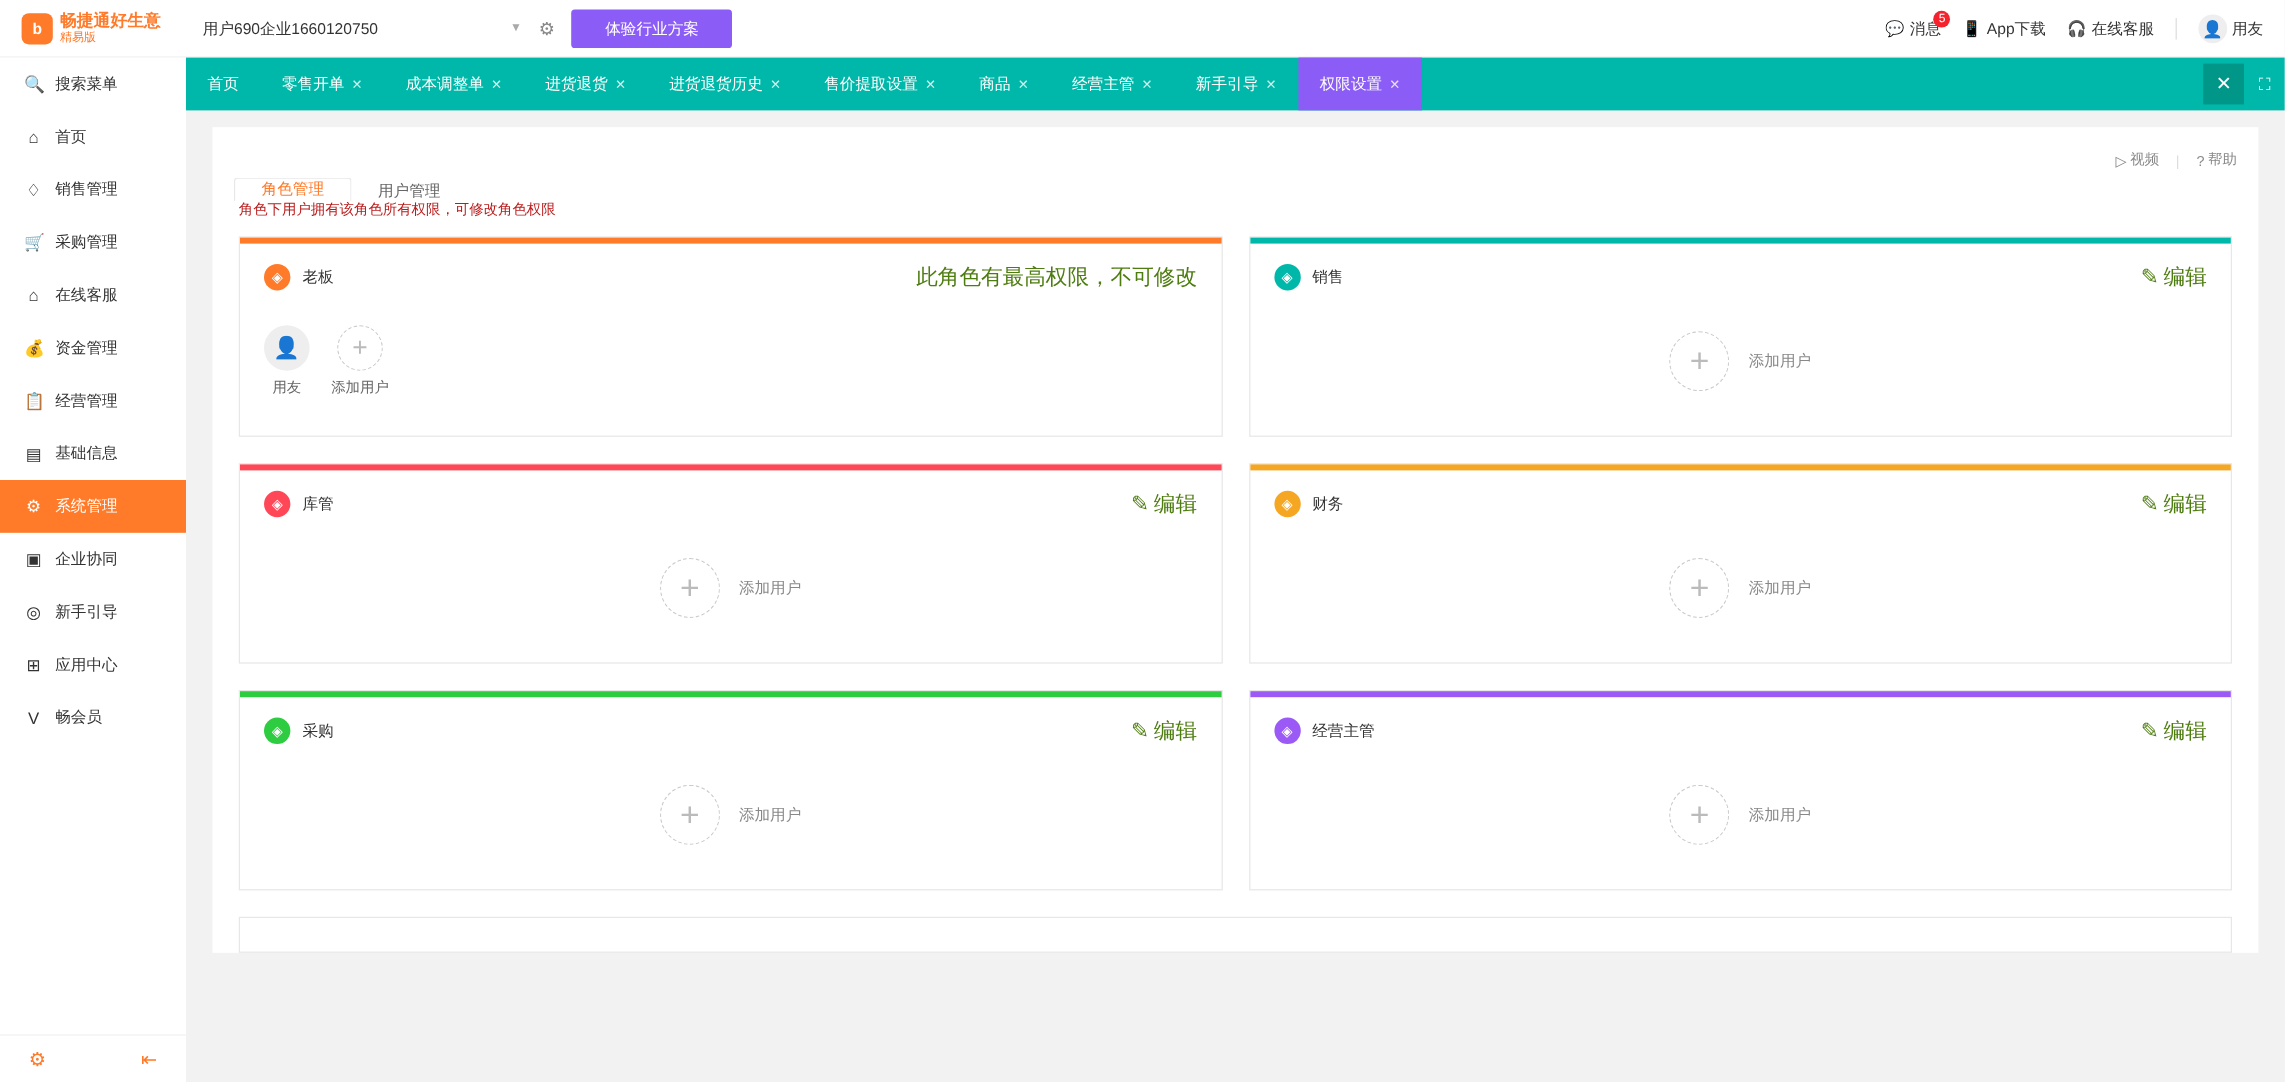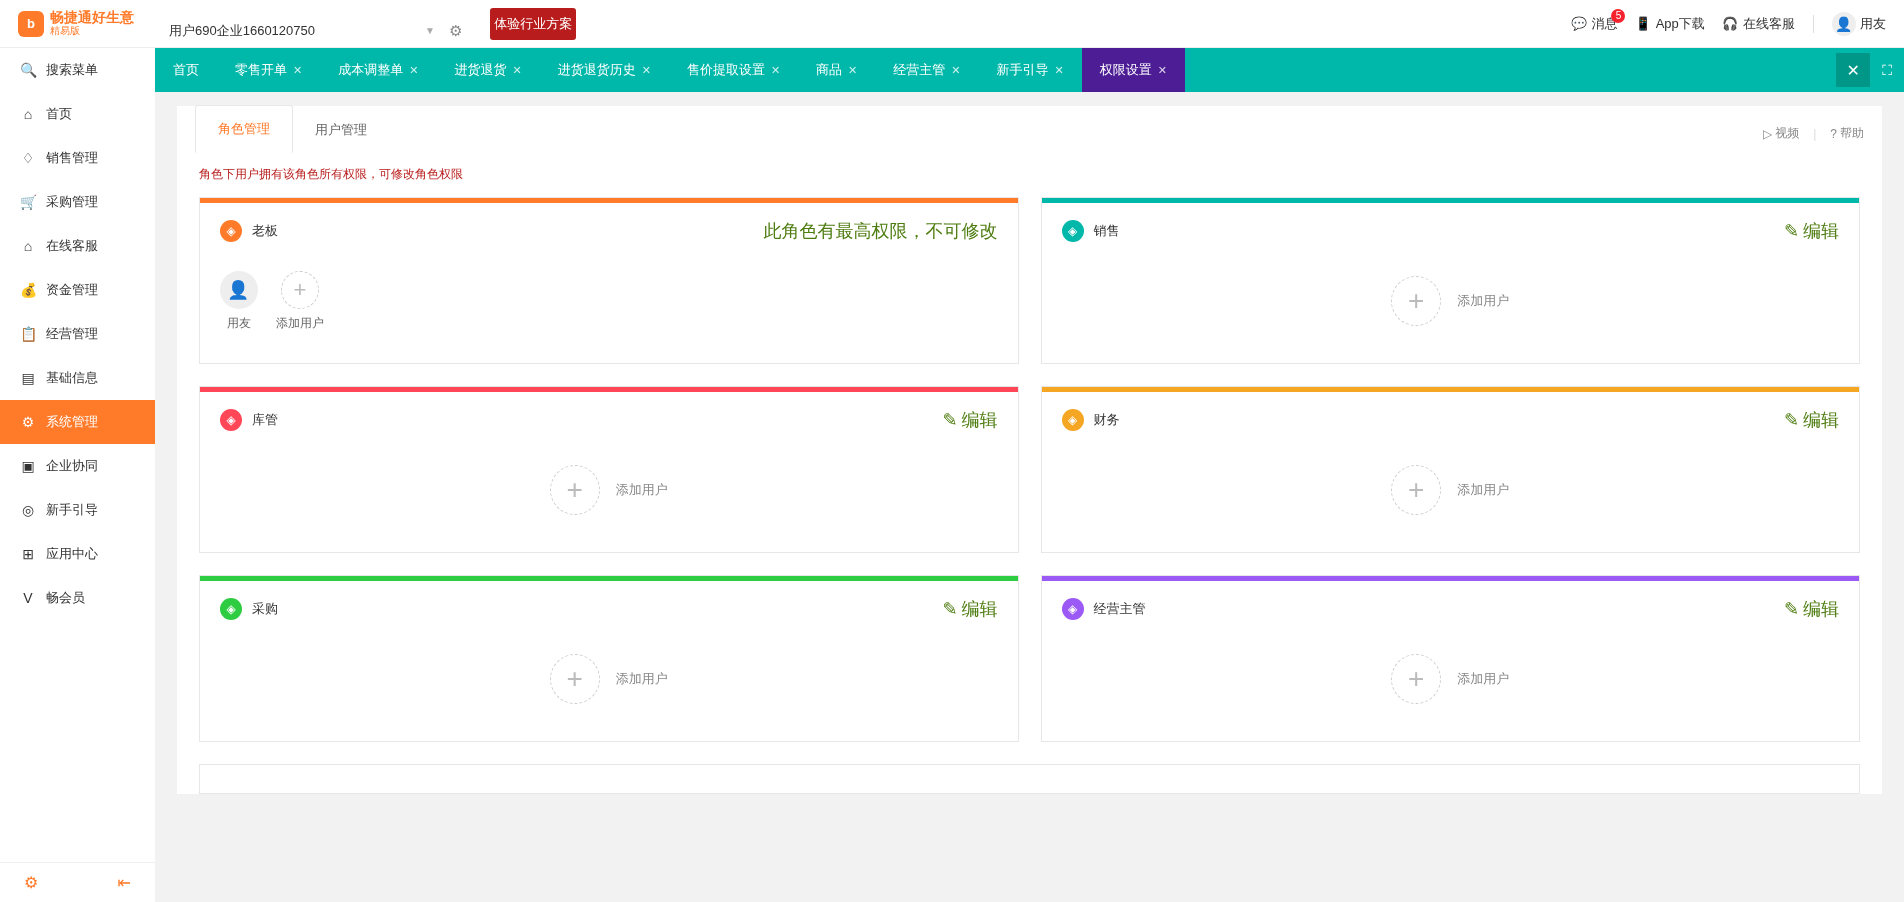--- a/index.html
+++ b/index.html
@@ -3,53 +3,53 @@
 <meta charset="utf-8">
 <style>
 *{box-sizing:border-box;margin:0;padding:0;font-family:"Microsoft YaHei","PingFang SC",sans-serif}
 body{background:#f2f2f2;color:#333;font-size:13px;overflow:hidden}
 .app{display:flex;flex-direction:column;height:902px;width:1904px}
 .topbar{height:48px;background:#fff;display:flex;align-items:center;padding:0 18px;border-bottom:1px solid #eee}
 .logo{width:145px;display:flex;align-items:center;gap:6px}
 .logo-ic{width:26px;height:26px;border-radius:6px;background:#ff7a29;display:flex;align-items:center;justify-content:center;color:#fff;font-weight:700}
 .logo-txt{font-size:14px;color:#ff7a29;font-weight:700;line-height:1}
 .logo-sub{font-size:10px;color:#ff7a29}
-.tenant{display:flex;align-items:flex-end;gap:8px;margin-left:6px}
+.tenant{display:flex;align-items:center;gap:8px;margin-left:6px}
 .tenant-sel{display:flex;align-items:center;gap:110px;cursor:pointer}
 .tenant-sel span:first-child{color:#333}
 .caret{color:#aaa;font-size:10px}
 .gear{color:#888;cursor:pointer;font-size:15px;margin-left:6px}
-.btn-orange{background:#b91c1c;color:#fff;border:none;padding:7px 4px;border-radius:3px;cursor:pointer;margin-left:20px;font-size:13px}
+.btn-orange{background:#8b5cf6;color:#fff;border:none;padding:7px 28px;border-radius:3px;cursor:pointer;margin-left:6px;font-size:13px}
 .top-right{margin-left:auto;display:flex;align-items:center;gap:18px;color:#333}
 .tr-item{display:flex;align-items:center;gap:4px;cursor:pointer;position:relative}
 .badge{position:absolute;top:-6px;right:-8px;background:#f5222d;color:#fff;font-size:10px;border-radius:8px;padding:0 4px;line-height:14px;min-width:14px;text-align:center}
 .divider{width:1px;height:18px;background:#ddd}
 .avatar-sm{width:24px;height:24px;border-radius:50%;background:#eee;display:flex;align-items:center;justify-content:center;color:#aaa;font-size:14px}
 
 .body{flex:1;display:flex;min-height:0}
 .sidebar{width:155px;background:#fff;display:flex;flex-direction:column}
 .side-item{height:44px;display:flex;align-items:center;gap:10px;padding:0 20px;cursor:pointer;color:#333}
 .side-item.active{background:#ff7a29;color:#fff}
 .side-item .ic{width:16px;text-align:center;font-size:14px}
 .side-footer{margin-top:auto;height:40px;display:flex;align-items:center;justify-content:space-between;padding:0 24px;color:#ff7a29;border-top:1px solid #f0f0f0}
 .side-footer span{cursor:pointer;font-size:16px}
 
 .main{flex:1;display:flex;flex-direction:column;min-width:0}
 .tabbar{height:44px;background:#00b8a9;display:flex;align-items:center;position:relative}
 .tab{height:100%;padding:0 18px;display:flex;align-items:center;gap:6px;color:#fff;cursor:pointer;font-size:13px}
-.tab.active{background:#4c1d95}
+.tab.active{background:#8b5cf6}
 .tab .x{font-size:11px;opacity:.8}
 .tabbar-r{margin-left:auto;display:flex;align-items:center;gap:12px;padding-right:12px;color:#fff}
 .tb-close{width:34px;height:34px;background:#009688;display:flex;align-items:center;justify-content:center;cursor:pointer;font-size:16px}
 .tb-full{cursor:pointer;font-size:14px}
 
 .content{flex:1;background:#f2f2f2;padding:14px 22px;overflow:auto}
 .panel{background:#fff}
 .subtabs{height:46px;display:flex;align-items:flex-end;padding:0 18px;gap:0;position:relative}
-.subtab{padding:14px 22px;cursor:pointer;color:#666;font-size:13px;position:relative;top:1px}
+.subtab{padding:0 22px;cursor:pointer;color:#666;font-size:13px;position:relative;top:16px}
 .subtab.active{border:1px solid #e8e8e8;border-bottom:1px solid #fff;border-radius:3px 3px 0 0;color:#ff7a29;background:#fff}
 .subtabs-r{margin-left:auto;display:flex;gap:14px;color:#888;font-size:12px;padding-bottom:10px}
 .subtabs-r span{cursor:pointer;display:flex;align-items:center;gap:3px}
 .hint{padding:14px 22px;color:#b91c1c;font-size:12px}
 .sect-title{padding:4px 22px 14px;font-size:17px;color:#333}
 .cards{display:grid;grid-template-columns:1fr 1fr;gap:22px;padding:0 22px 22px}
 .card{background:#fff;border:1px solid #e7e7e7}
 .card-top{height:5px}
 .card-h{display:flex;align-items:center;padding:16px 20px 10px;gap:10px}
 .role-ic{width:22px;height:22px;border-radius:50%;display:flex;align-items:center;justify-content:center;color:#fff;font-size:12px}

